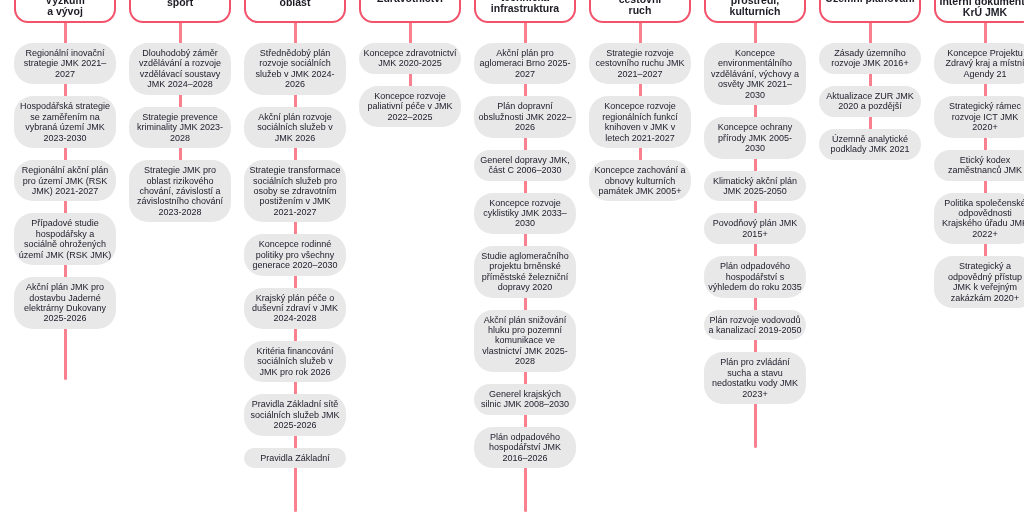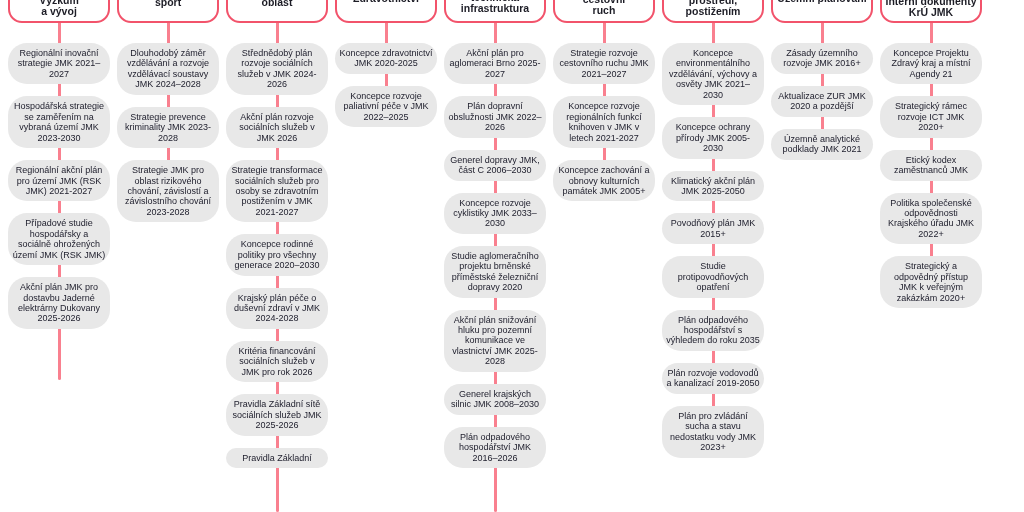--- a/index.html
+++ b/index.html
@@ -1,17 +1,17 @@
 <!DOCTYPE html>
 <html style="--accent: #f2536b; --boxbg: #e8e8e8; --textcol: #222230;"><head>
 <meta charset="utf-8">
 <style>
   html,body{margin:0;padding:0;background:#fff;}
   body{width:1024px;height:512px;overflow:hidden;font-family:"Liberation Sans","DejaVu Sans",sans-serif;}
-  .board{position:relative;width:1024px;height:512px;overflow:hidden;display:flex;align-items:flex-start;gap:7px;padding-left:8px;box-sizing:border-box;}
+  .board{position:relative;width:1024px;height:512px;overflow:hidden;display:flex;align-items:flex-start;gap:13px;padding-left:14px;box-sizing:border-box;}
   .col{position:relative;width:102px;flex:0 0 102px;padding-top:43px;box-sizing:border-box;height:512px;}
   .vline{position:absolute;top:0;width:3px;margin-left:-1.5px;left:50%;z-index:0;border-radius:2px;}
   .hdr{position:absolute;left:0;right:0;top:-62px;height:85px;background:#ffffff;border:2.5px solid var(--accent);border-radius:14px;z-index:2;display:flex;flex-direction:column;justify-content:flex-end;align-items:center;box-sizing:border-box;}
   .hdr .hline{font-weight:bold;font-size:10.5px;line-height:11px;color:#1d1d26;text-align:center;white-space:nowrap;}
   .doc{position:relative;z-index:1;background:var(--boxbg);border-radius:19px;padding:5px 4px;margin-bottom:12px;text-align:center;font-size:9px;line-height:1.16;color:var(--textcol);font-weight:500;}
 </style>
 </head>
 <body>
 
 <div class="board">
@@ -80,27 +80,26 @@
         <div class="hline">ruch</div>
       </div>
       <div class="doc">Strategie rozvoje cestovního ruchu JMK 2021–2027</div>
       <div class="doc">Koncepce rozvoje regionálních funkcí knihoven v JMK v letech 2021-2027</div>
       <div class="doc">Koncepce zachování a obnovy kulturních památek JMK 2005+</div>
     </div>
     <div class="col">
       <div class="vline" style="height: 448px; background: rgb(249, 128, 143);"></div>
       <div class="hdr" style="padding-bottom: 4px;">
         <div class="hline">prostředí,</div>
-        <div class="hline">postižením</div>
+        <div class="hline">kulturních</div>
       </div>
       <div class="doc">Koncepce environmentálního vzdělávání, výchovy a osvěty JMK 2021–2030</div>
       <div class="doc">Koncepce ochrany přírody JMK 2005-2030</div>
       <div class="doc">Klimatický akční plán JMK 2025-2050</div>
       <div class="doc">Povodňový plán JMK 2015+</div>
-      <div class="doc">Studie protipovodňových opatření</div>
       <div class="doc">Plán odpadového hospodářství s výhledem do roku 2035</div>
       <div class="doc">Plán rozvoje vodovodů a kanalizací 2019-2050</div>
       <div class="doc">Plán pro zvládání sucha a stavu nedostatku vody JMK 2023+</div>
     </div>
     <div class="col">
       <div class="vline" style="height: 140px; background: rgb(249, 128, 143);"></div>
       <div class="hdr" style="padding-bottom: 17px;">
         <div class="hline">Územní plánování</div>
       </div>
       <div class="doc">Zásady územního rozvoje JMK 2016+</div>

